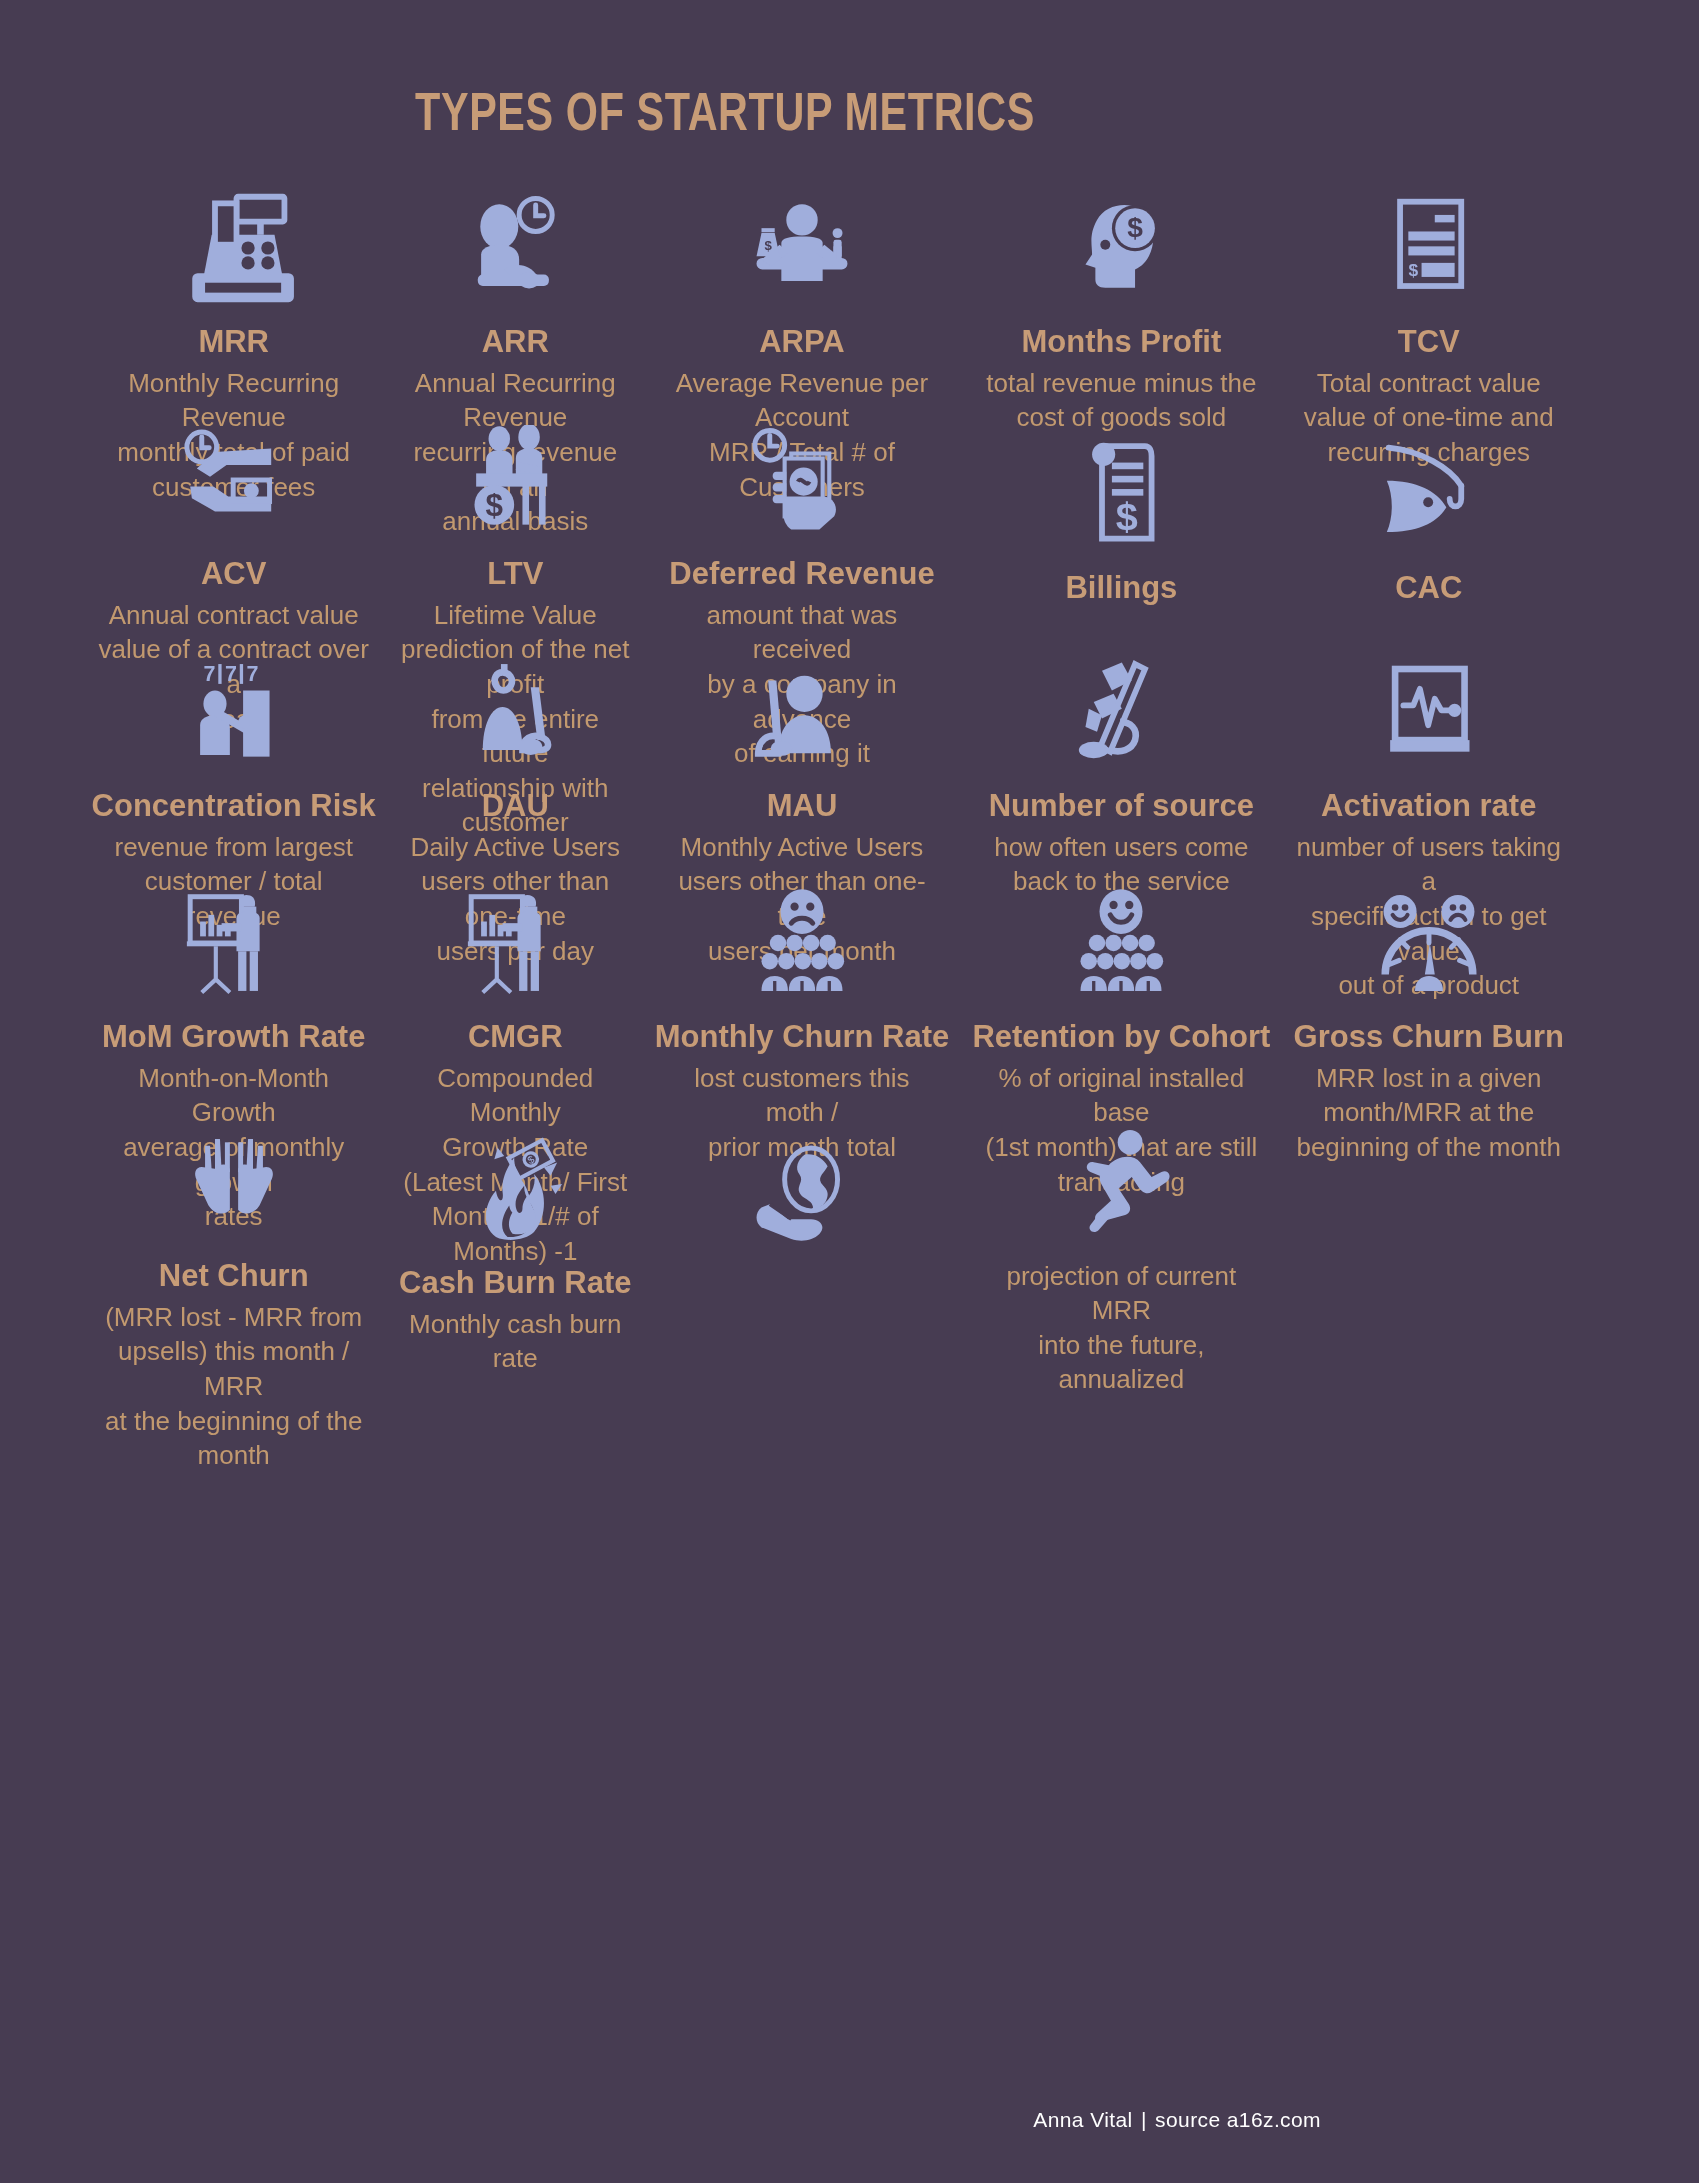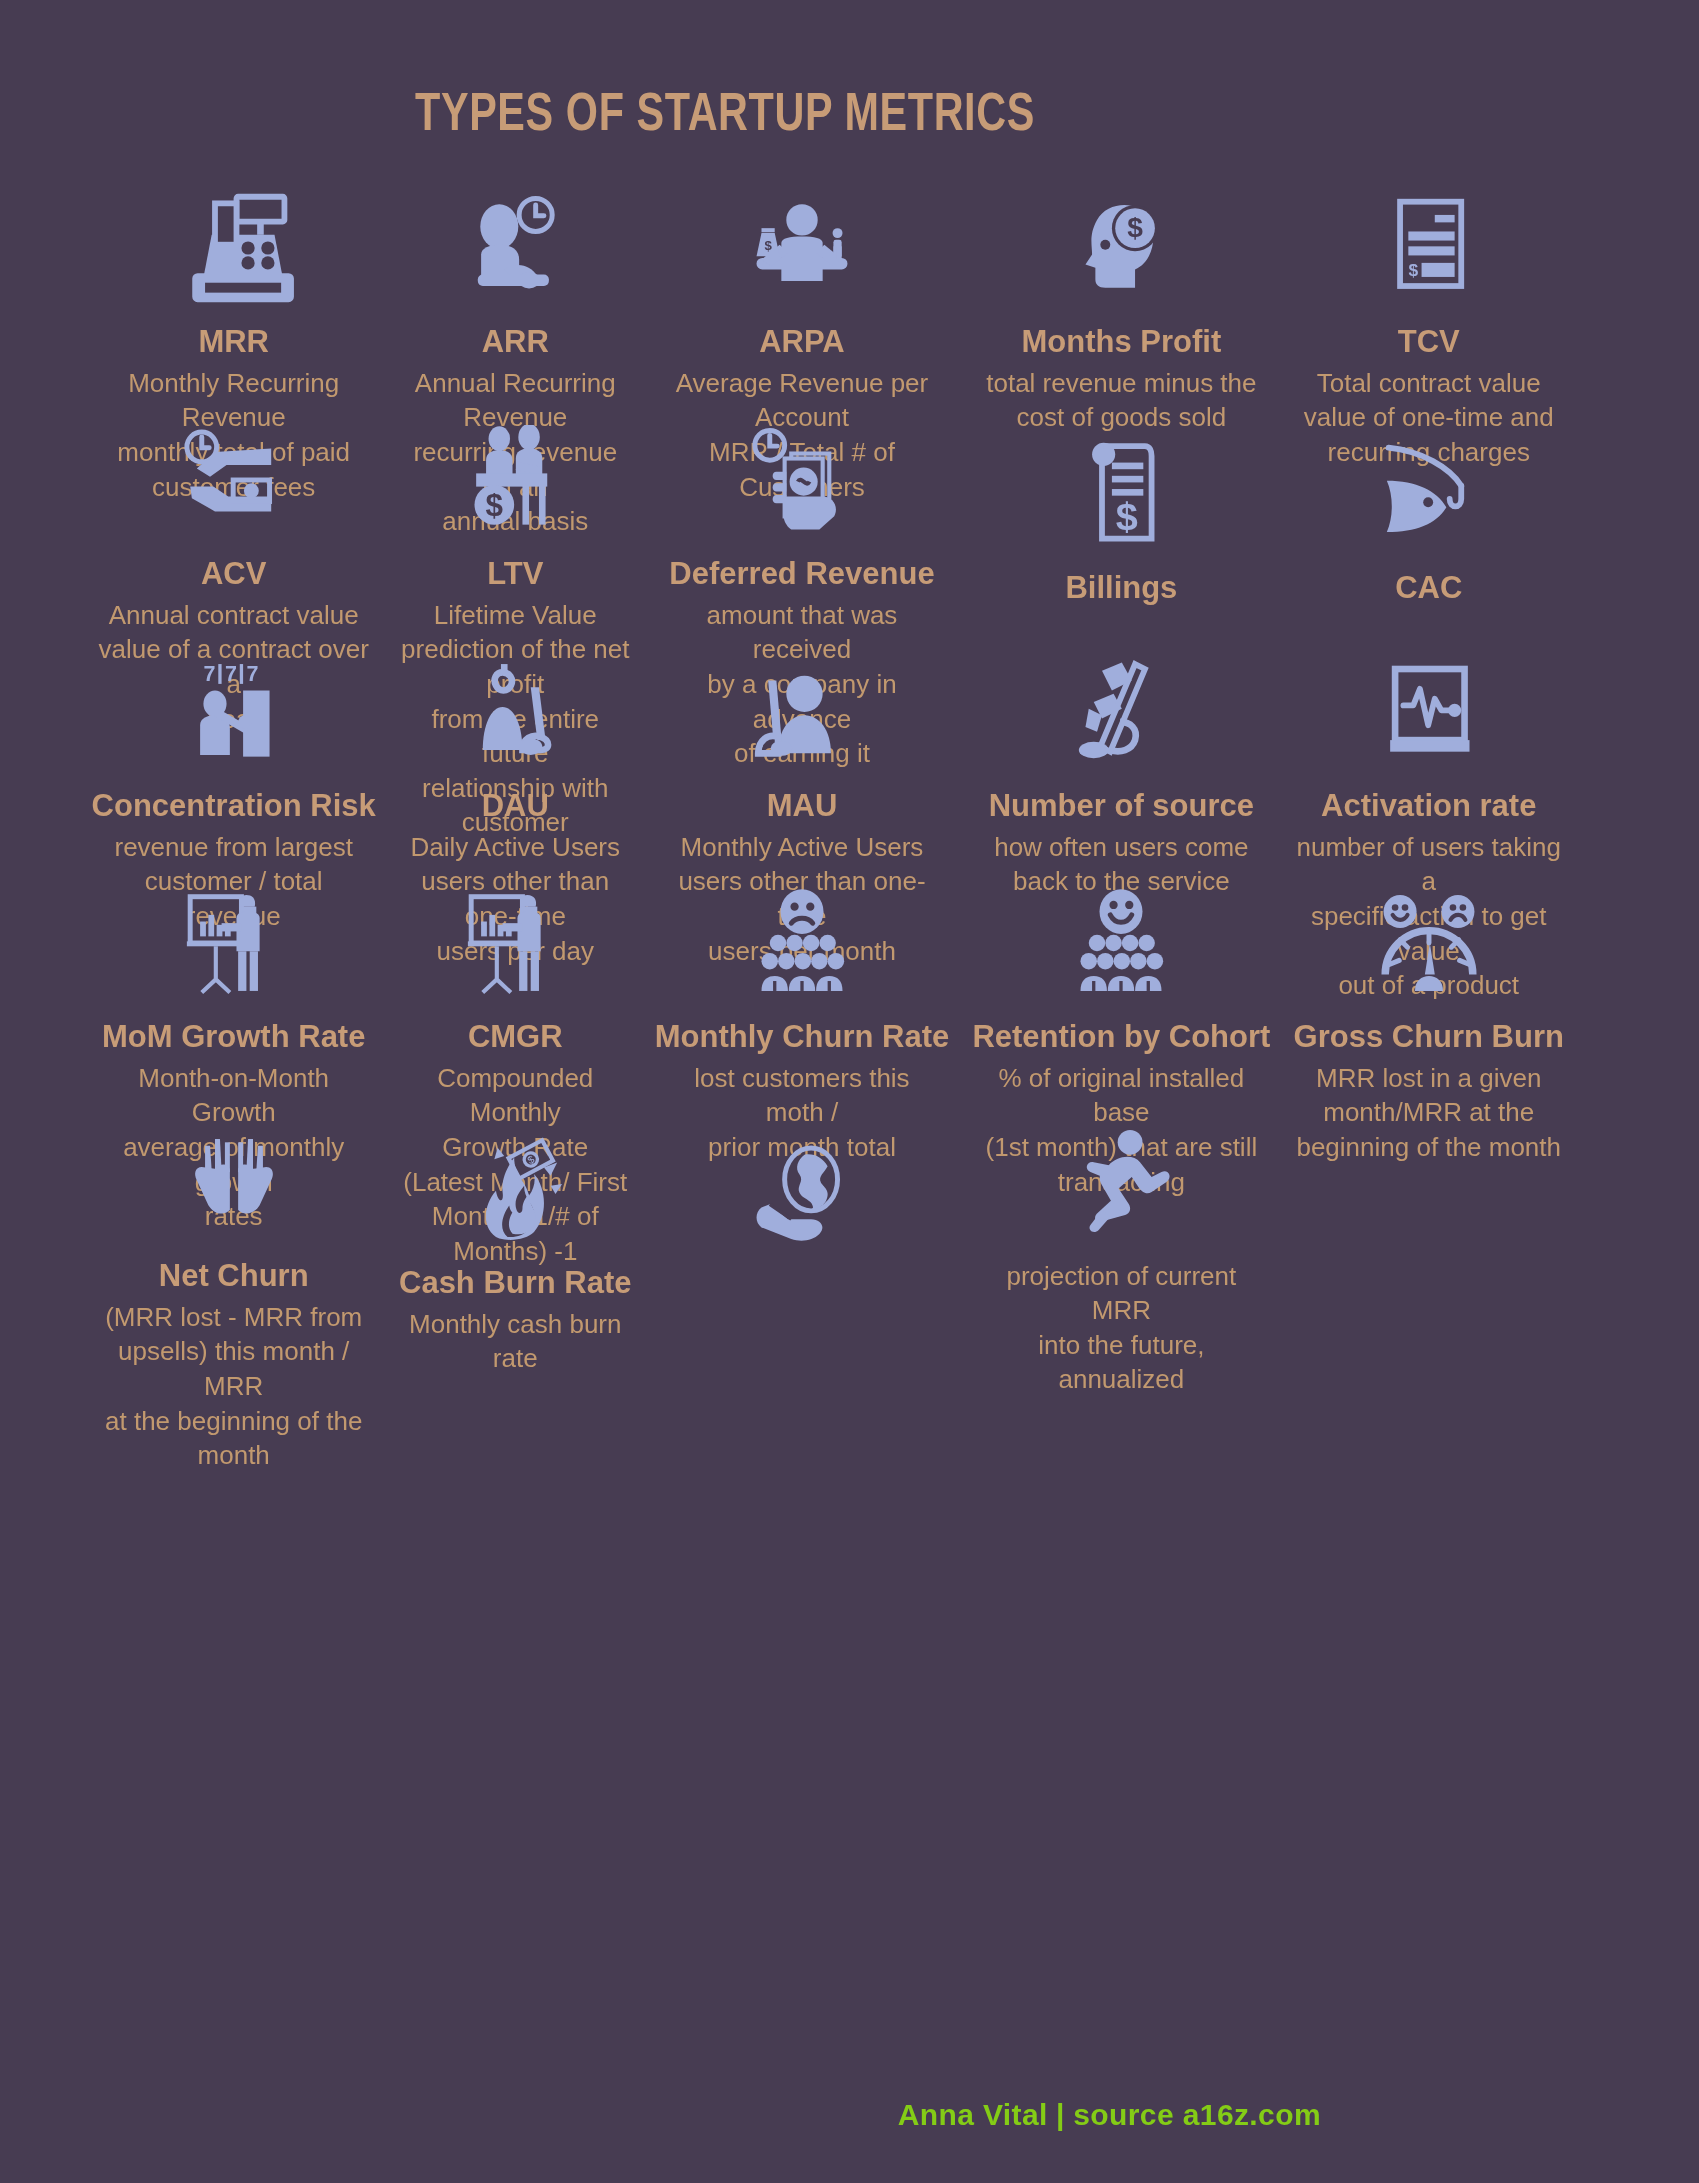--- a/index.html
+++ b/index.html
@@ -74,24 +74,23 @@
   .rowpad-1{ margin-top:0; }
   .rowpad-2{ margin-top:121px; }
   .rowpad-3{ margin-top:108px; }
   .rowpad-4{ margin-top:105px; }
   .rowpad-5{ margin-top:100px; }
 
   .footer{
     position:absolute;
     right:129px;
     bottom:51px;
-    color:#84cc16;
-    font-size:30px;
+    color:#ffffff;
+    font-size:21px;
     letter-spacing:0.4px;
-    font-weight:bold;
   }
   .footer .sep{ padding:0 8.3px; }
 </style>
 </head>
 <body>
 
 <div class="page">
 
   <div class="title">TYPES OF STARTUP METRICS</div>
 

